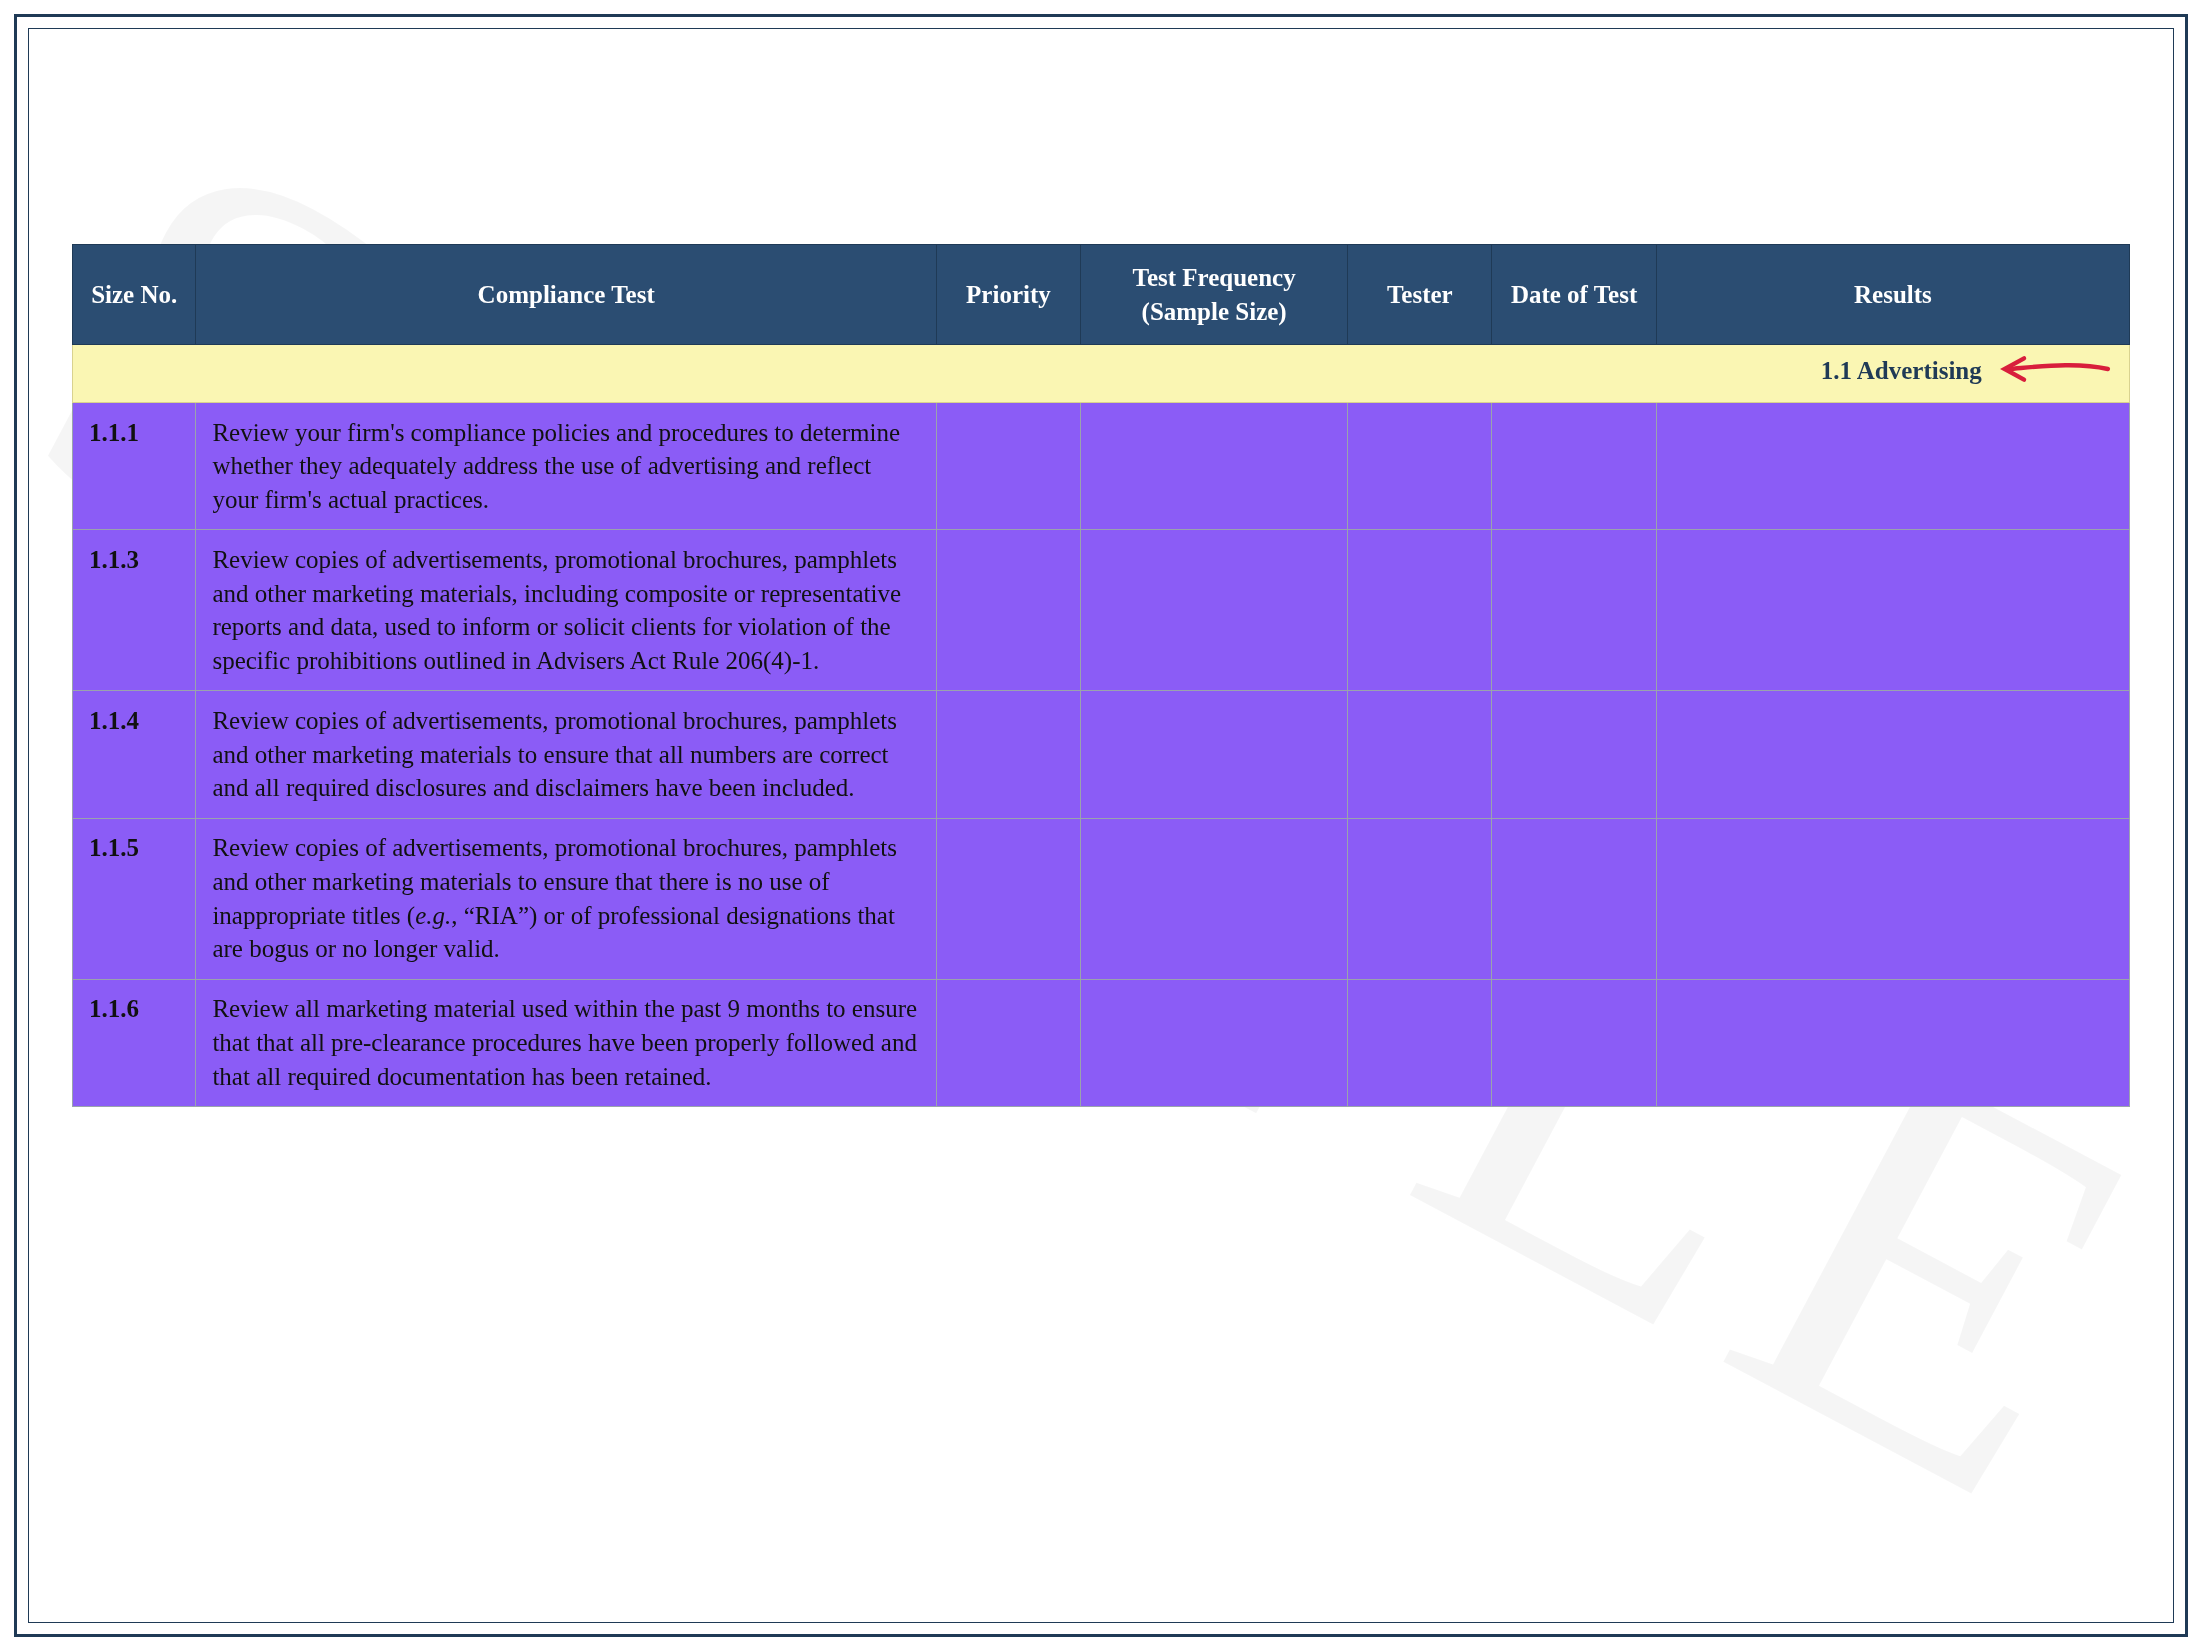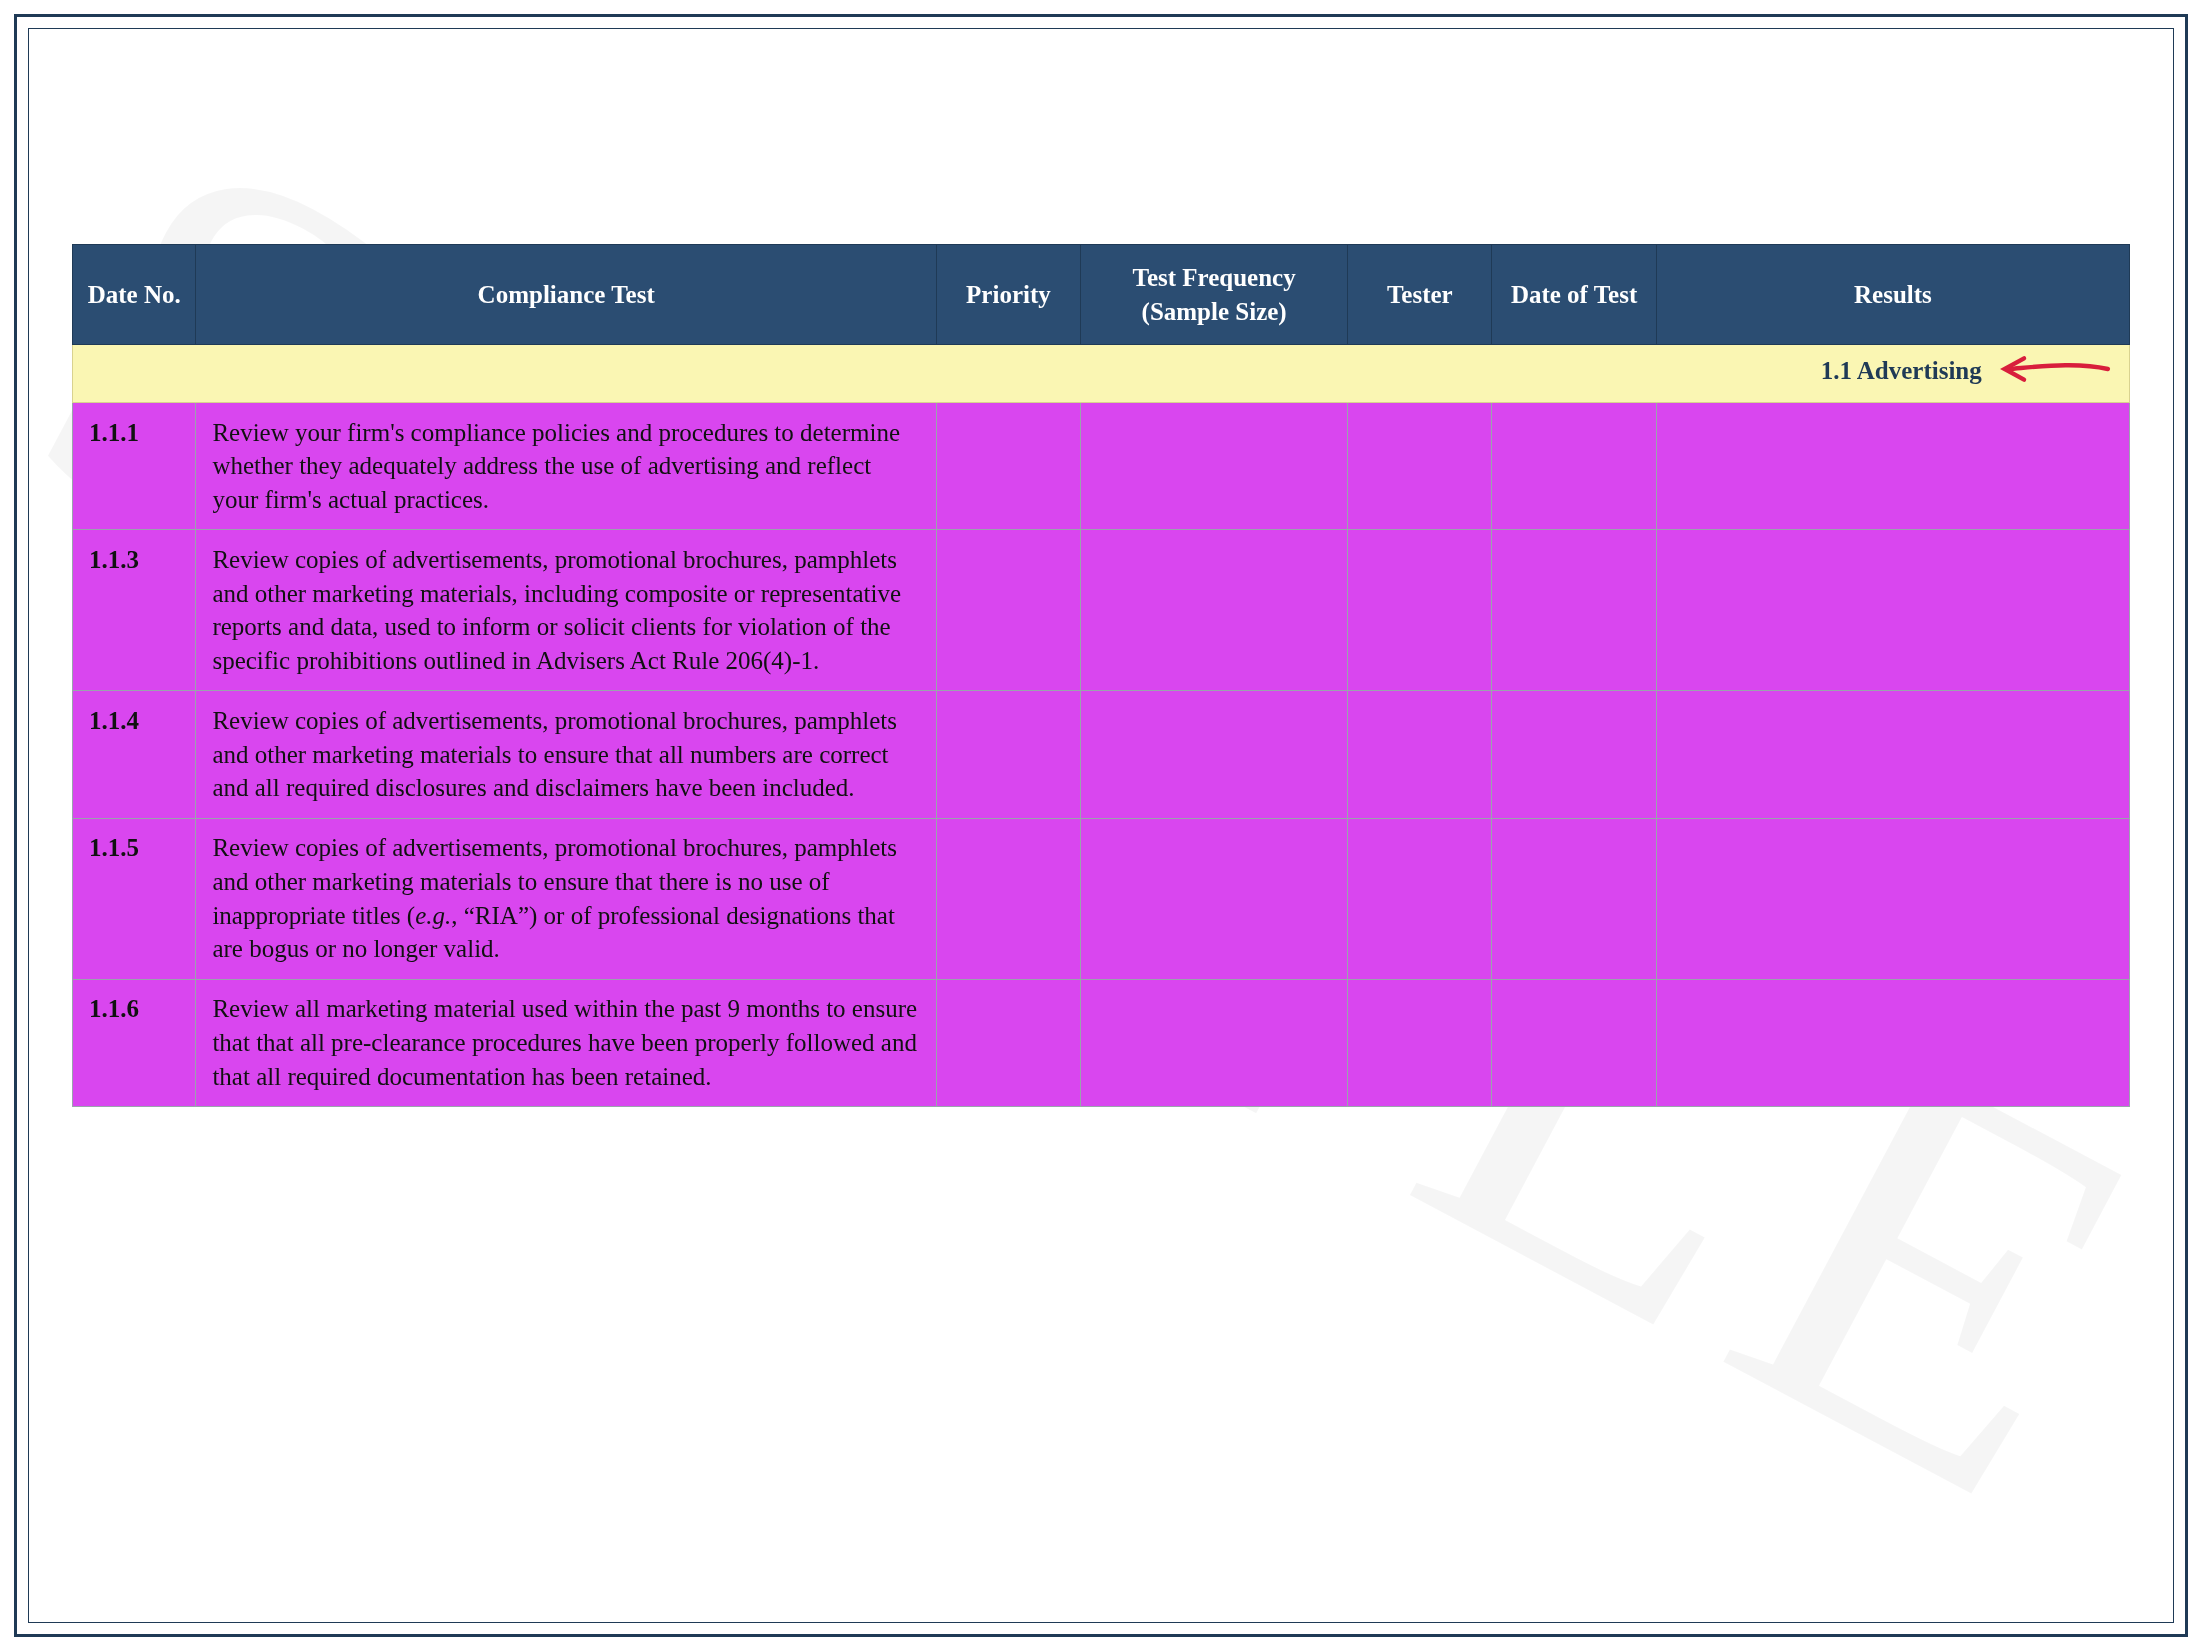--- a/index.html
+++ b/index.html
@@ -60,21 +60,21 @@
     table-layout: fixed;
     font-size: 25px;
     line-height: 1.35;
   }
   table.compliance th,
   table.compliance td {
     border: 1.8px solid #9aa3ad;
     padding: 12.5px 16px;
     vertical-align: top;
     text-align: left;
-    background: #d946ef;
+    background: #8b5cf6;
   }
   table.compliance thead th {
     background: #2b4d72;
     color: #fff;
     font-weight: 700;
     text-align: center;
     vertical-align: middle;
     border-color: #1f3a56;
     padding: 16px 9px;
   }
@@ -124,21 +124,21 @@
             <col class="col-testno">
             <col class="col-test">
             <col class="col-priority">
             <col class="col-freq">
             <col class="col-tester">
             <col class="col-date">
             <col class="col-results">
           </colgroup>
           <thead>
             <tr>
-              <th>Date No.</th>
+              <th>Size No.</th>
               <th>Compliance Test</th>
               <th>Priority</th>
               <th>Test Frequency (Sample Size)</th>
               <th>Tester</th>
               <th>Date of Test</th>
               <th>Results</th>
             </tr>
           </thead>
           <tbody id="tbody">
             <tr class="section-minor">

